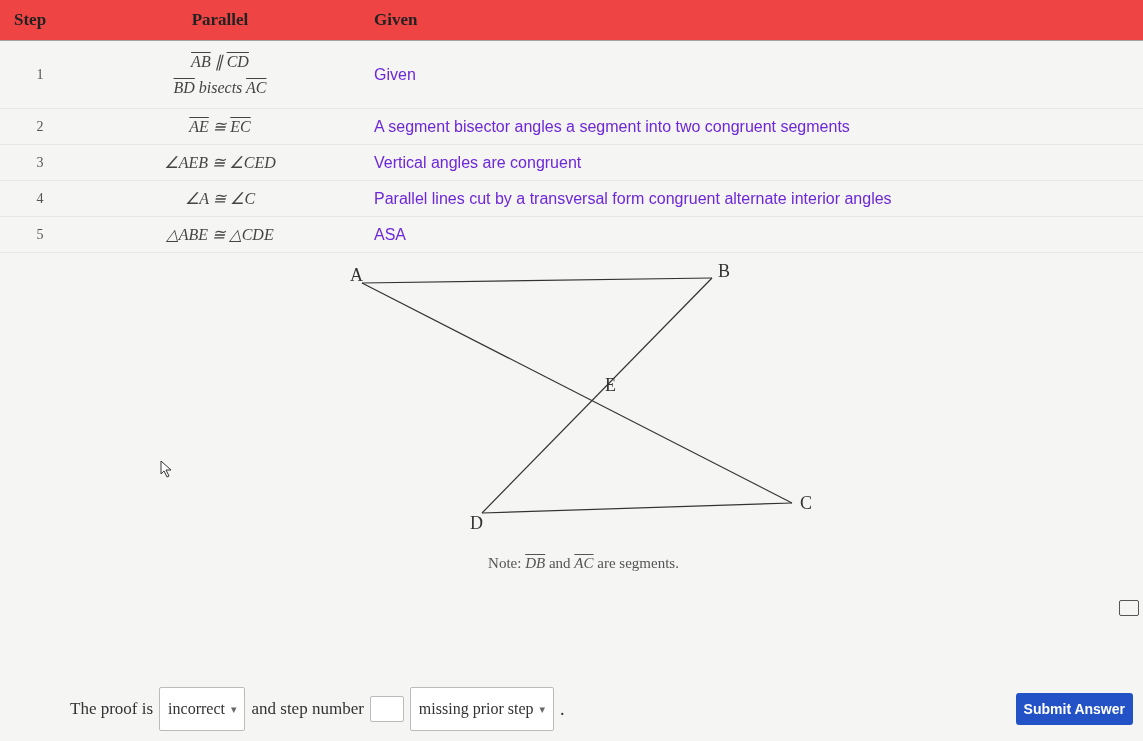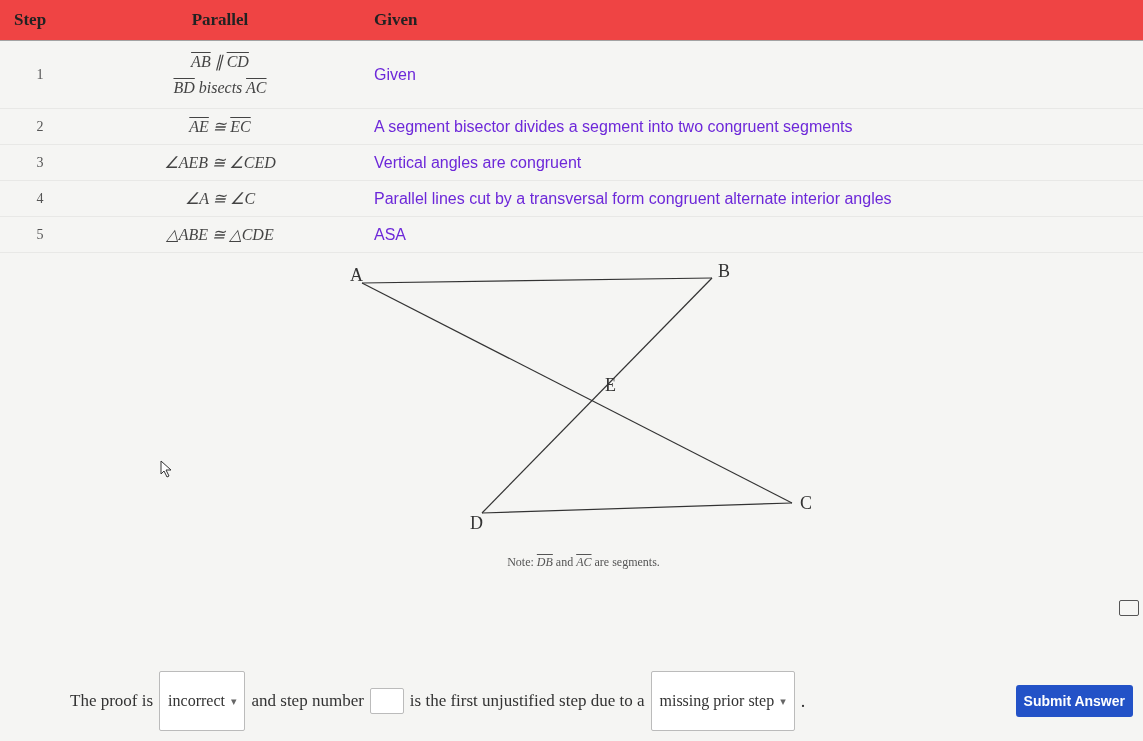--- a/index.html
+++ b/index.html
@@ -49,21 +49,21 @@
     color: #6d28d9;
   }
   .stmt-line { display:block; line-height:1.6;text-align:center; }
   .overline { text-decoration: overline; font-style: italic; }
   .diagram-area {
     text-align: center;
     padding: 0 0 10px 0;
   }
   .note {
     font-family: Georgia, serif;
-    font-size: 12px;
+    font-size: 15px;
     color: #555;
     margin-top: 18px;
     padding-left: 24px;
   }
   .cursor-icon {
     position: absolute;
     left: 160px;
     top: 460px;
     font-size: 16px;
     color: #333;
@@ -91,21 +91,21 @@
     display: flex;
     align-items: center;
     flex-wrap: wrap;
     gap: 6px;
   }
   .dropdown {
     display: inline-flex;
     align-items: center;
     border: 1px solid #bbb;
     background: #fff;
-    padding: 20px 8px;
+    padding: 12px 8px;
     font-size: 16px;
     color: #333;
     cursor: pointer;
     border-radius: 2px;
     gap: 6px;
   }
   .dropdown .chev { font-size: 11px; color: #666; }
   .num-input {
     display: inline-block;
     width: 34px;
@@ -151,21 +151,21 @@
         <td class="step-c">1</td>
         <td class="stmt-c">
           <span class="stmt-line"><span class="overline">AB</span> ∥ <span class="overline">CD</span></span>
           <span class="stmt-line"><span class="overline">BD</span> bisects <span class="overline">AC</span></span>
         </td>
         <td class="reason-c">Given</td>
       </tr>
       <tr>
         <td class="step-c">2</td>
         <td class="stmt-c"><span class="overline">AE</span> ≅ <span class="overline">EC</span></td>
-        <td class="reason-c">A segment bisector divides a segment into two congruent segments</td>
+        <td class="reason-c">A segment bisector angles a segment into two congruent segments</td>
       </tr>
       <tr>
         <td class="step-c">3</td>
         <td class="stmt-c">∠<i>AEB</i> ≅ ∠<i>CED</i></td>
         <td class="reason-c">Vertical angles are congruent</td>
       </tr>
       <tr>
         <td class="step-c">4</td>
         <td class="stmt-c">∠<i>A</i> ≅ ∠<i>C</i></td>
         <td class="reason-c">Parallel lines cut by a transversal form congruent alternate interior angles</td>
@@ -209,21 +209,20 @@
 
 <div class="answer-section">
   <div class="answer-line">
     <span>The proof is</span>
     <span class="dropdown">
       <span>incorrect</span>
       <span class="chev">▾</span>
     </span>
     <span>and step number</span>
     <span class="num-input"></span>
-    <span>is the first unjustified step due to a</span>
     <span class="dropdown">
       <span>missing prior step</span>
       <span class="chev">▾</span>
     </span>
     <span class="period">.</span>
     <button class="submit-btn">Submit Answer</button>
   </div>
 </div>
 
 </body></html>

